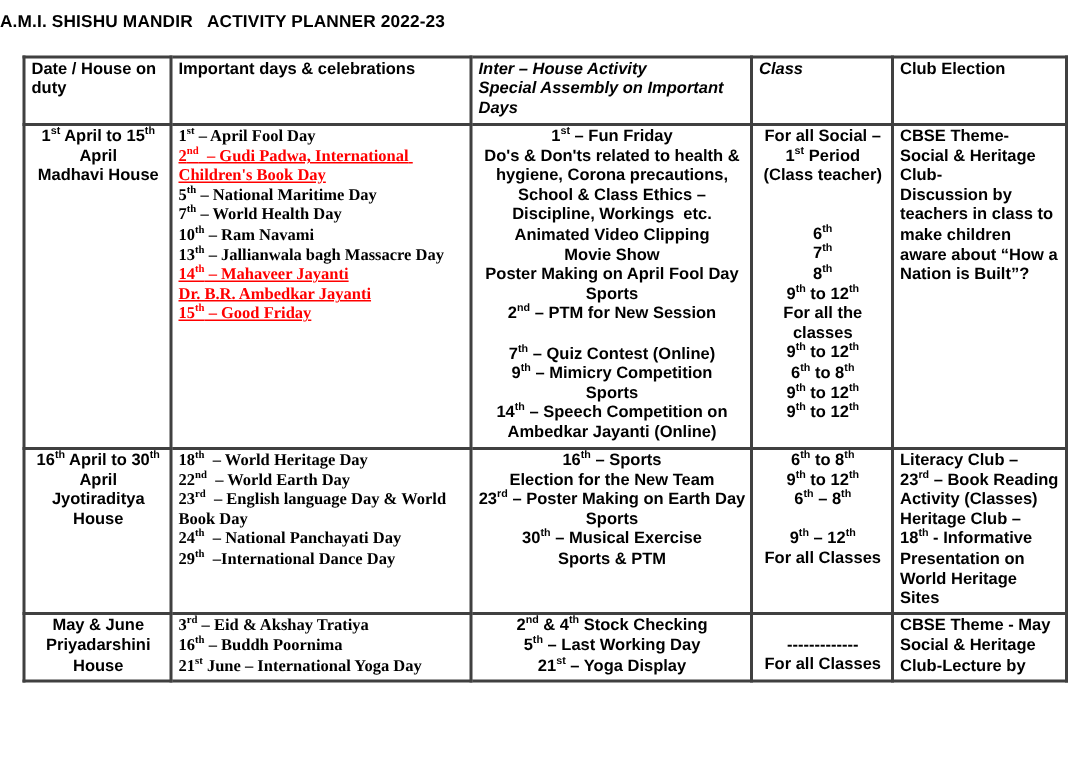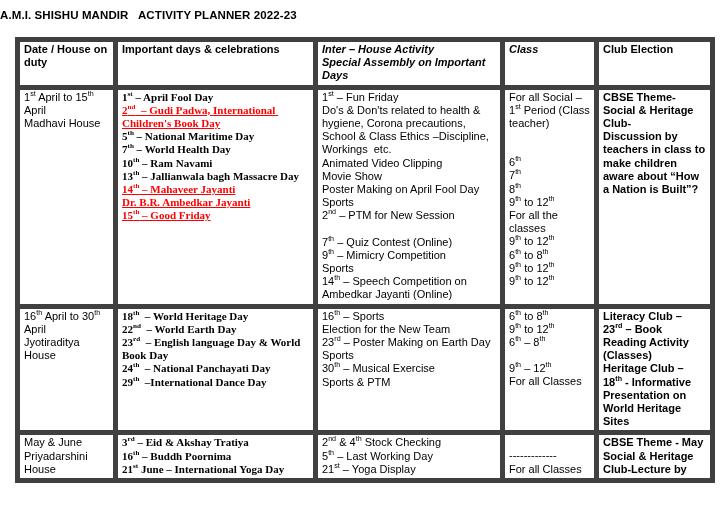--- a/index.html
+++ b/index.html
@@ -34,21 +34,21 @@
   }
   table.planner {
     position: absolute;
     left: 15px;
     top: 37px;
     width: 695px;
     border-collapse: collapse;
     table-layout: fixed;
   }
   table.planner td, table.planner th {
-    border: 5px solid #404040;
+    border: 2px solid #404040;
     vertical-align: top;
     padding: 1px 3px 2px 4px;
     font-size: 11px;
     line-height: 13.2px;
   }
   
   col.c1 { width: 98px; }
   col.c2 { width: 200px; }
   col.c3 { width: 187px; }
   col.c4 { width: 94px; }
@@ -61,21 +61,22 @@
     text-align: left;
     vertical-align: top;
     font-family: "Liberation Sans", sans-serif;
     padding: 2px 3px 2px 4px;
   }
   th.hdr-center { text-align: left; font-style: italic; }
 
   
   .sans {
     font-family: "Liberation Sans", sans-serif;
-    font-weight: normal;
+    font-weight: bold;
+    text-align: center;
   }
   
   .sans-bold {
     font-family: "Liberation Sans", sans-serif;
     font-weight: bold;
   }
   
   .serif-bold {
     font-family: "Liberation Serif", serif;
     font-weight: bold;

